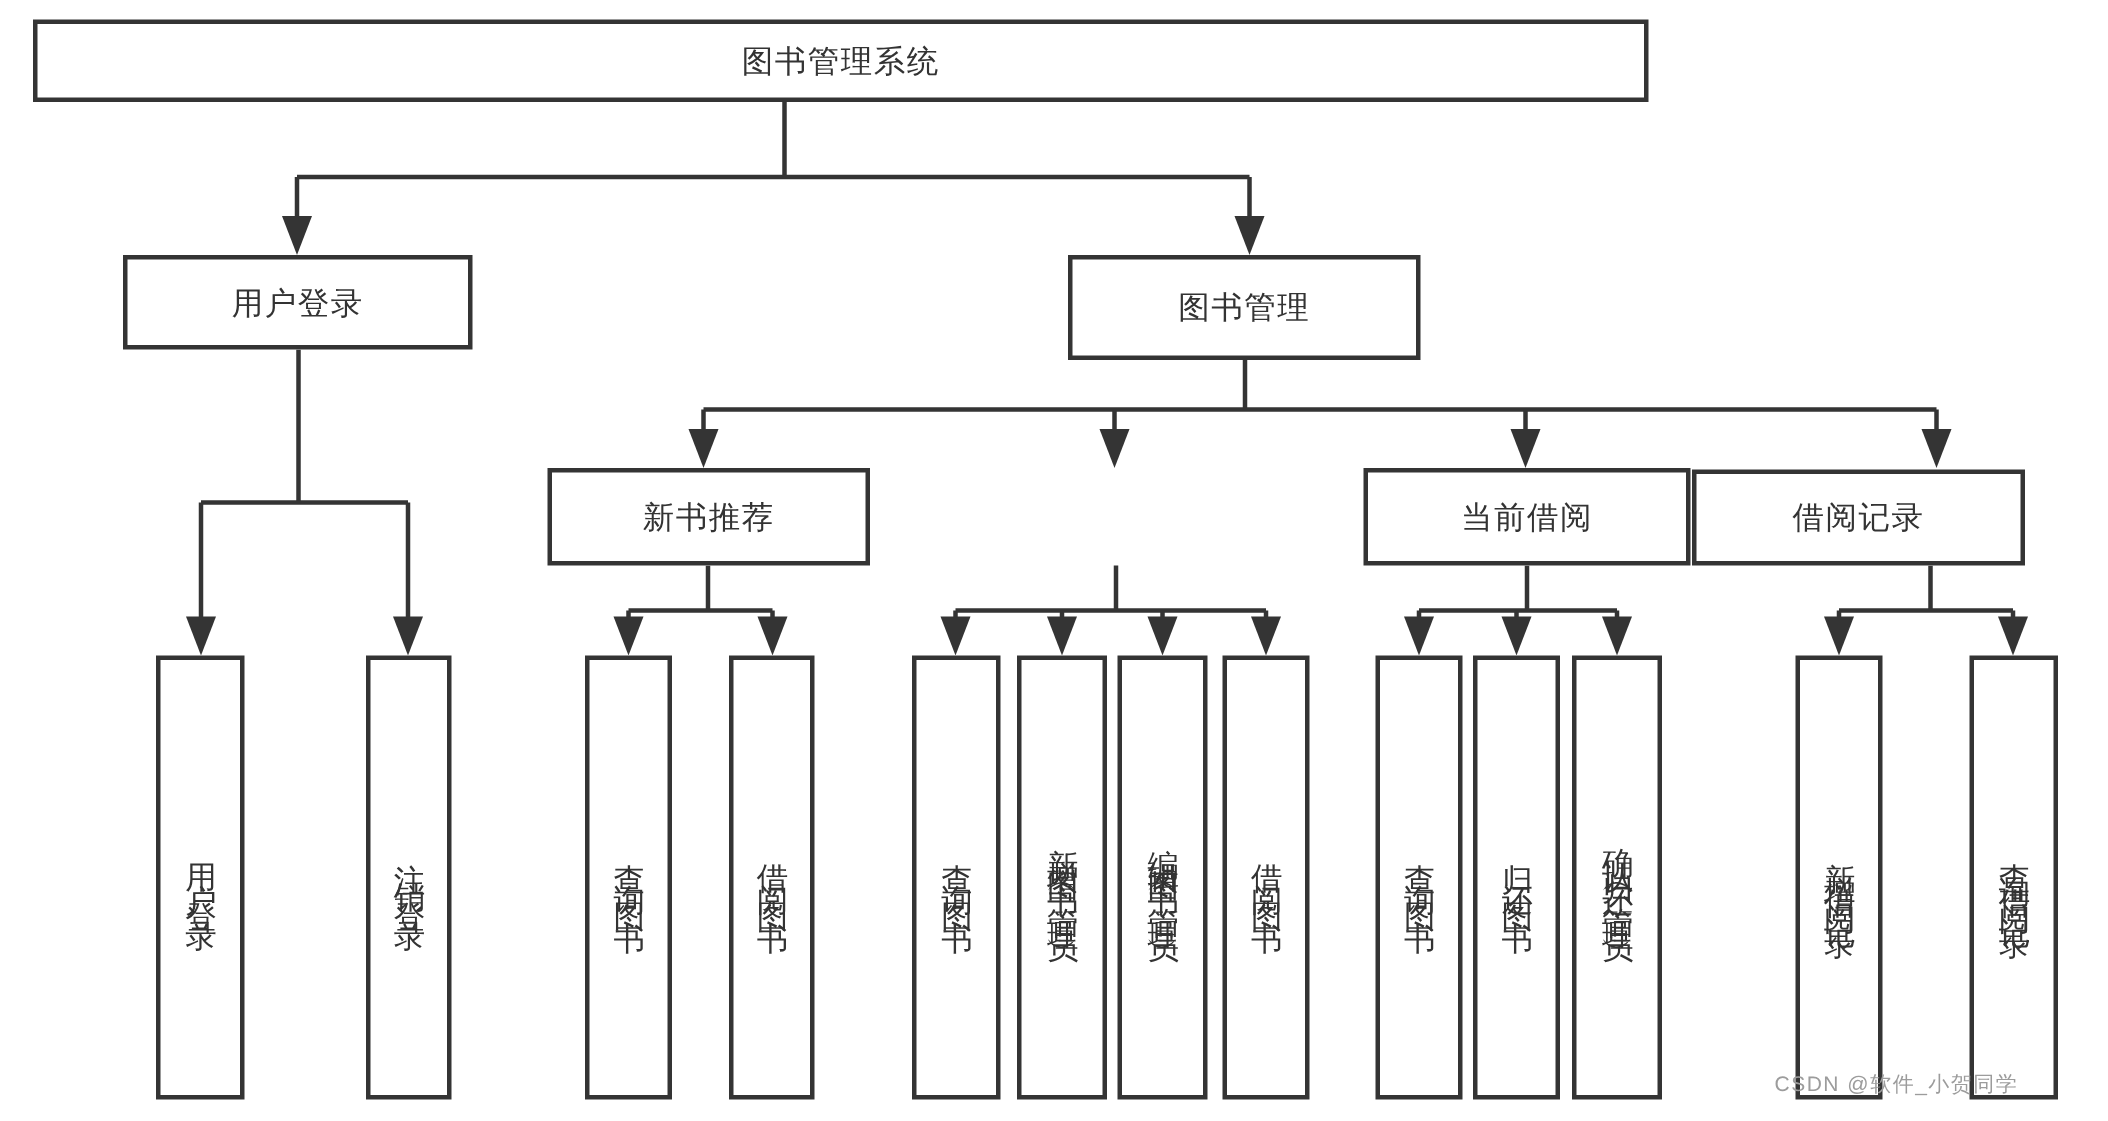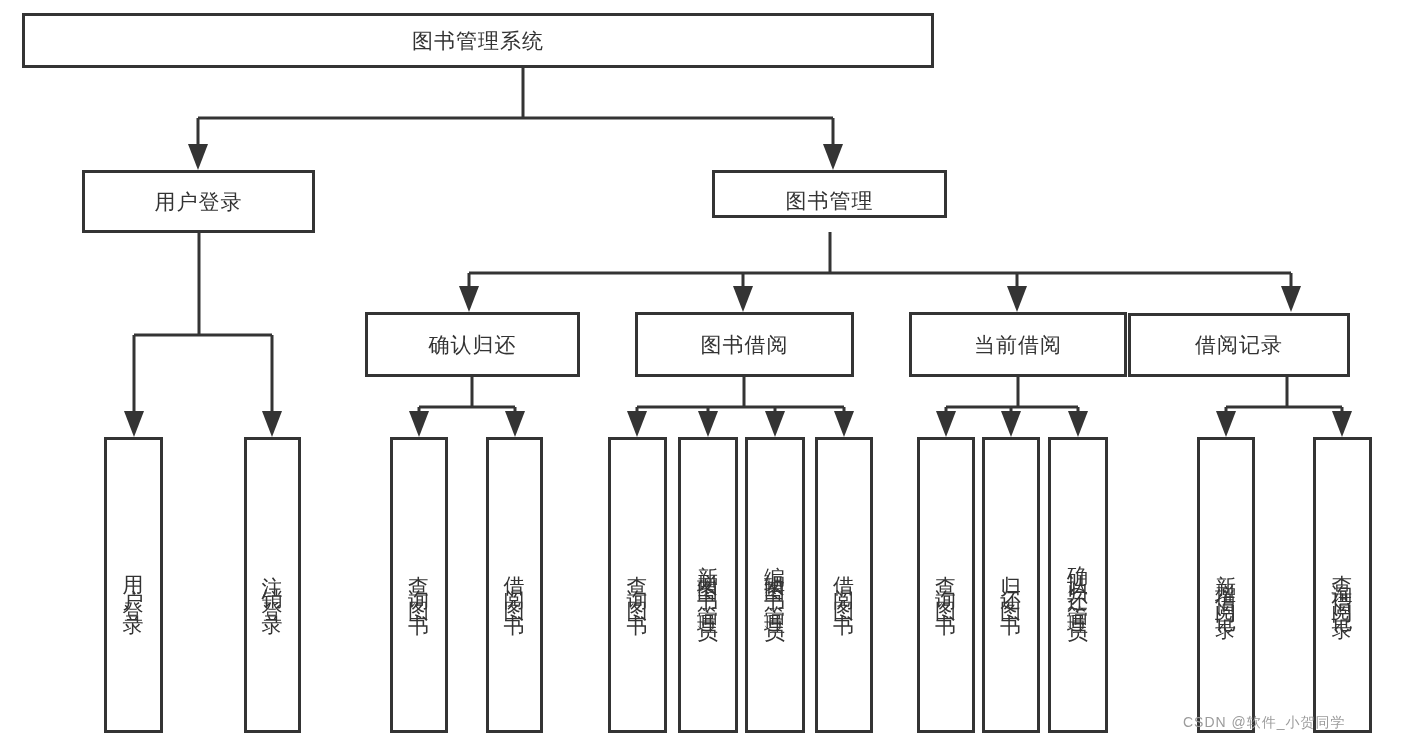--- a/index.html
+++ b/index.html
@@ -76,36 +76,33 @@
     <path d="M1018 377 V407 M946 407 H1078 M946 407 V413 M1011 407 V413 M1078 407 V413"></path>
     <polygon fill="#343434" stroke="none" points="936,411 956,411 946,437"></polygon>
     <polygon fill="#343434" stroke="none" points="1001,411 1021,411 1011,437"></polygon>
     <polygon fill="#343434" stroke="none" points="1068,411 1088,411 1078,437"></polygon>
 
     <path d="M1287 377 V407 M1226 407 H1342 M1226 407 V413 M1342 407 V413"></path>
     <polygon fill="#343434" stroke="none" points="1216,411 1236,411 1226,437"></polygon>
     <polygon fill="#343434" stroke="none" points="1332,411 1352,411 1342,437"></polygon>
   </svg>
 
-  <div class="box hbox" style="left:22px;top:13px;width:912px;height:55px;">
+  <div class="box hbox" style="left:22px;top:13px;width:1077px;height:55px;">
     <span>图书管理系统</span>
   </div>
 
   <div class="box hbox" style="left:82px;top:170px;width:233px;height:63px;">
     <span>用户登录</span>
   </div>
-  <div class="box hbox" style="left:712px;top:170px;width:235px;height:48px;align-items:flex-end;">
+  <div class="box hbox" style="left:712px;top:170px;width:235px;height:70px;">
     <span>图书管理</span>
   </div>
 
   <div class="box hbox" style="left:365px;top:312px;width:215px;height:65px;">
-    <span>确认归还</span>
-  </div>
-  <div class="box hbox" style="left:635px;top:312px;width:219px;height:65px;">
-    <span>图书借阅</span>
+    <span>新书推荐</span>
   </div>
   <div class="box hbox" style="left:909px;top:312px;width:218px;height:65px;text-align:right;">
     <span>当前借阅</span>
   </div>
   <div class="box hbox" style="left:1128px;top:313px;width:222px;height:64px;">
     <span>借阅记录</span>
   </div>
 
   <div class="box vbox ls4" style="left:104px;top:437px;width:59px;height:296px;">
     <span>用户登录</span>

